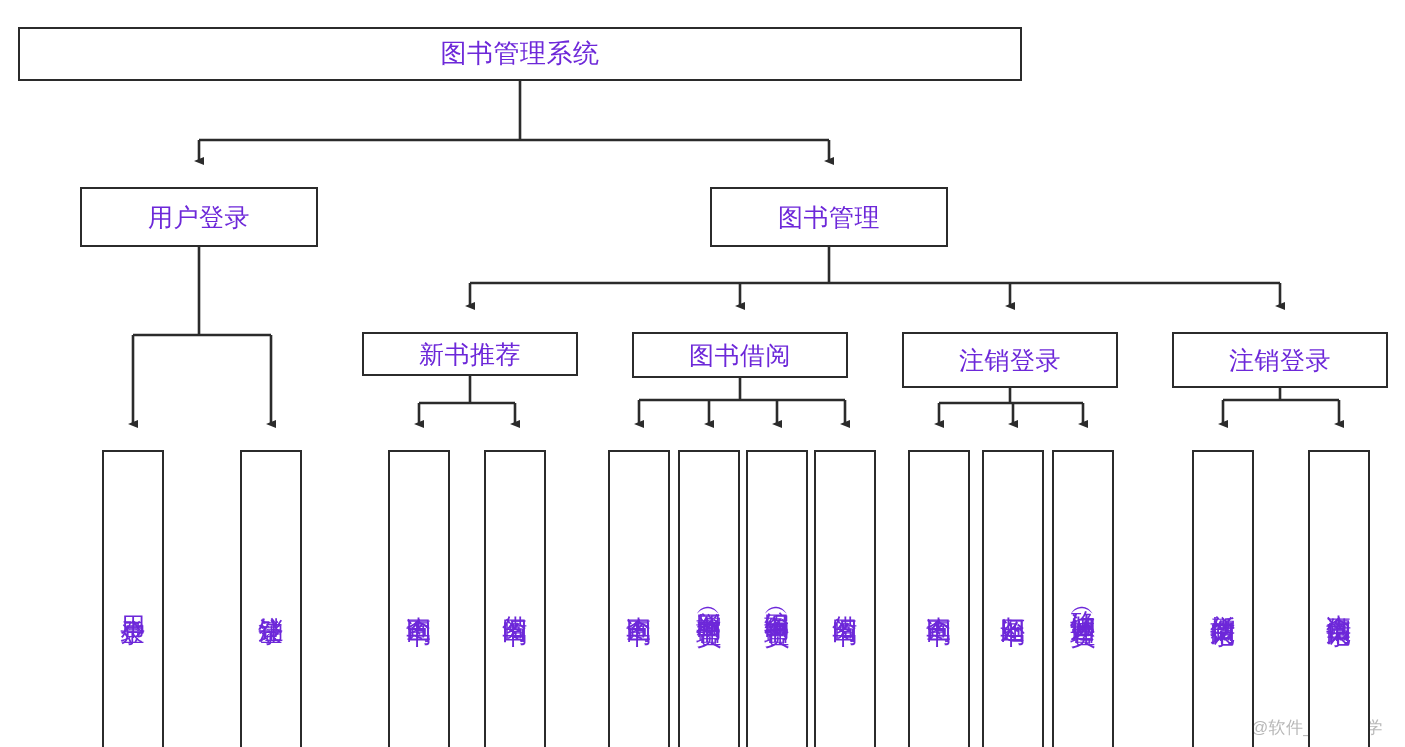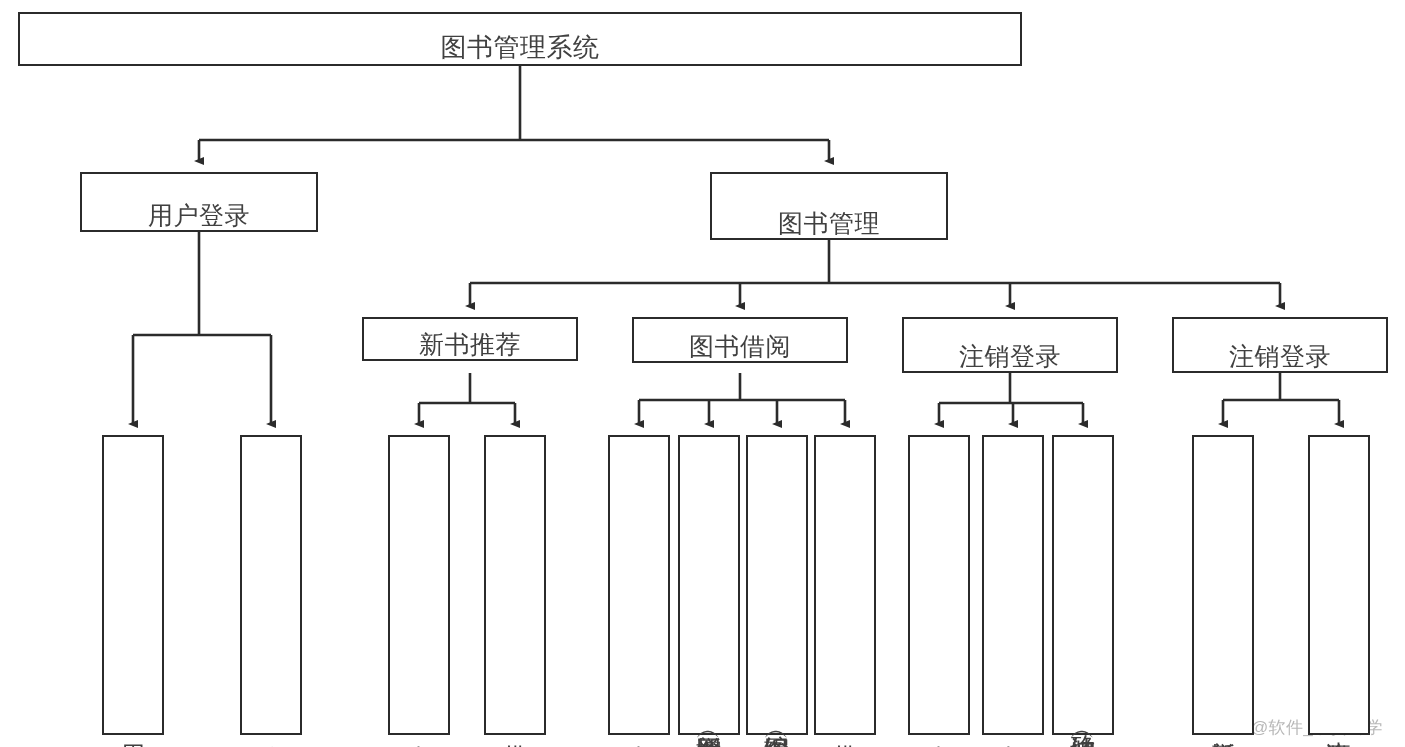--- a/index.html
+++ b/index.html
@@ -23,23 +23,24 @@
     top: 0;
     width: 1405px;
     height: 747px;
   }
   .node {
     position: absolute;
     box-sizing: border-box;
     border: 2px solid #2b2b2b;
     background: #ffffff;
     display: flex;
-    align-items: flex-end;
+    align-items: center;
     justify-content: center;
-    color: #404040;
+    color: #6d28d9;
+    margin-top: 15px;
   }
   .node-label {
     display: block;
     text-align: center;
     line-height: 1.22;
     letter-spacing: 0.5px;
     white-space: pre;
   }
   .node.horizontal .node-label {
     writing-mode: horizontal-tb;
@@ -108,21 +109,21 @@
       </g>
   </svg>
 
   <div class="watermark" style="left: 1196px; top: 716px;">CSDN @软件_小贺同学</div>
 <div class="node horizontal root" style="left: 18px; top: 12px; width: 1004px; height: 54px;">
       <span class="node-label">图书管理系统</span>
     </div>
     <div class="node horizontal" style="left: 80px; top: 172px; width: 238px; height: 60px;">
       <span class="node-label">用户登录</span>
     </div>
-    <div class="node horizontal" style="left: 710px; top: 172px; width: 238px; height: 68px;">
+    <div class="node horizontal" style="left: 710px; top: 172px; width: 238px; height: 60px;">
       <span class="node-label">图书管理</span>
     </div>
     <div class="node horizontal" style="left: 362px; top: 317px; width: 216px; height: 44px;">
       <span class="node-label">新书推荐</span>
     </div>
     <div class="node horizontal" style="left: 632px; top: 317px; width: 216px; height: 46px;">
       <span class="node-label">图书借阅</span>
     </div>
     <div class="node horizontal" style="left: 902px; top: 317px; width: 216px; height: 56px;">
       <span class="node-label">注销登录</span>

